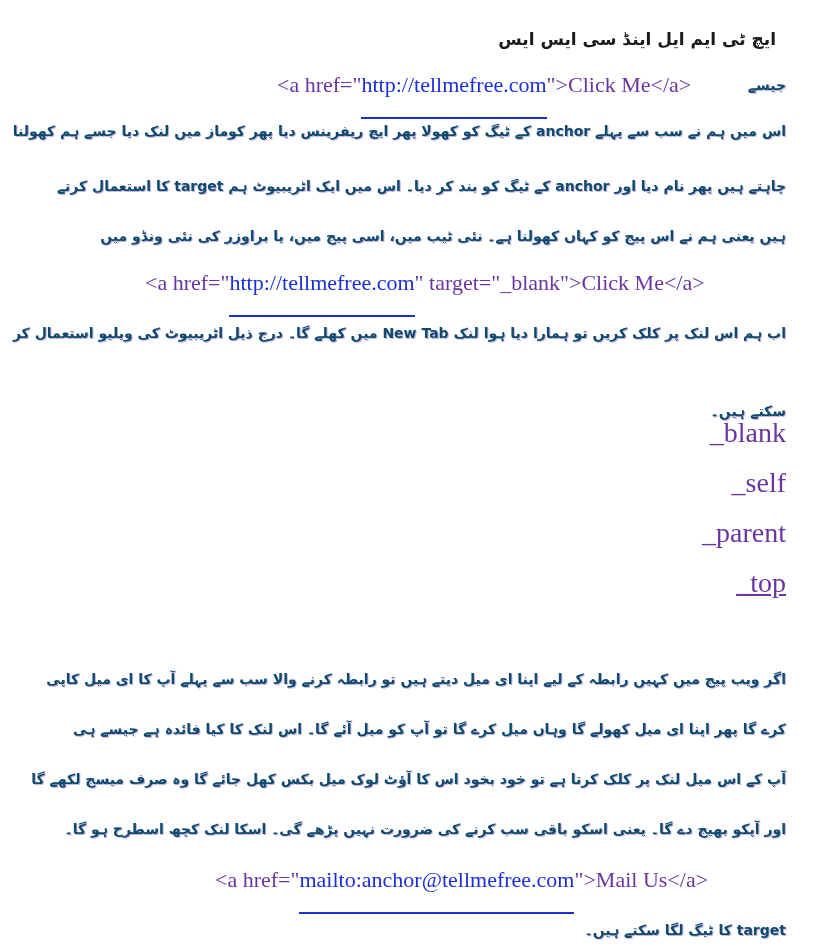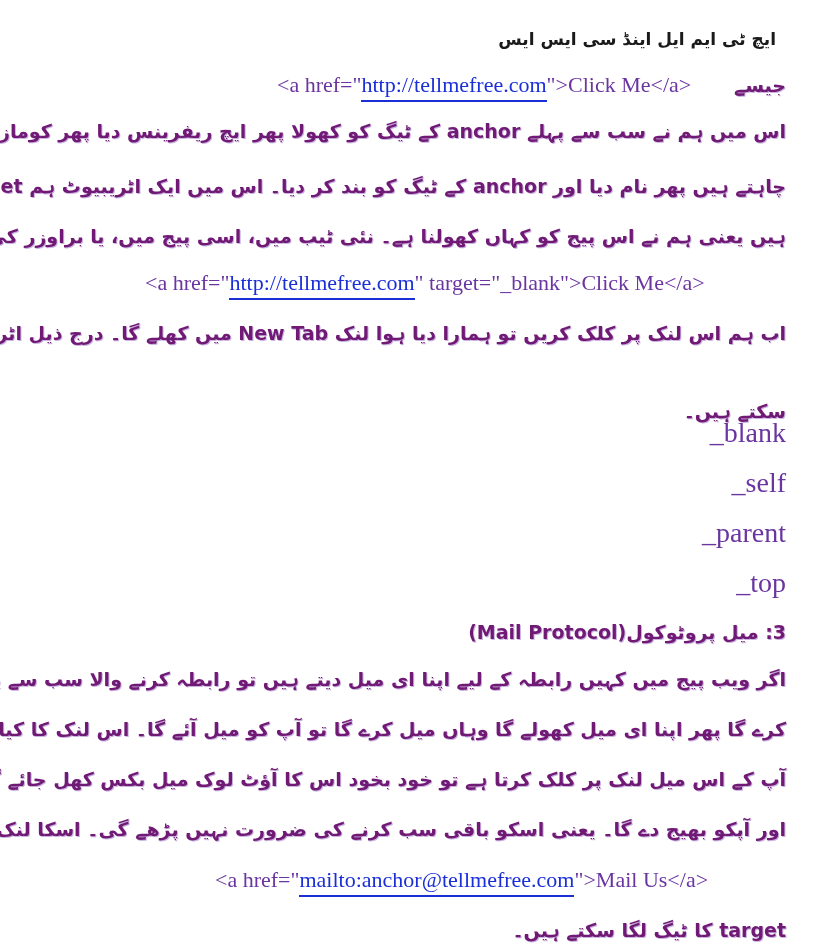--- a/index.html
+++ b/index.html
@@ -6,30 +6,30 @@
     body {
       width: 816px; height: 946px; overflow: hidden; position: relative;
       font-family: "DejaVu Serif", serif;
       color: #6a35a0;
     }
     .page { position: absolute; left: 12px; top: 0; width: 816px; height: 946px; }
     .line {
       position: absolute; right: 42px; left: 42px;
       direction: rtl; text-align: right; white-space: nowrap;
       font-family: "DejaVu Sans", sans-serif; font-weight: bold;
-      color: #701a75; font-size: 19px; line-height: 30px;
+      color: #0c4a6e; font-size: 14px; line-height: 30px;
       text-shadow: 1px 1px 0 #c9b3e0;
     }
     .title { top: 24px; font-size: 17px; color: #1a1a1a; text-shadow: none; right: 52px; }
     .code {
       position: absolute; direction: ltr; white-space: nowrap;
       font-family: "Liberation Serif", serif; font-weight: normal;
       font-size: 22px; line-height: 30px; color: #6a35a0;
     }
-    .code a { color: #1a2fd8; text-decoration: none; border-bottom: 2px solid #1a2fd8; padding-bottom: 3px; }
+    .code a { color: #1a2fd8; text-decoration: none; border-bottom: 2px solid #1a2fd8; padding-bottom: 20px; }
     .target-val {
       position: absolute; right: 42px; font-family: "Liberation Serif", serif;
       font-size: 28px; line-height: 30px; color: #6a35a0; direction: ltr;
     }
     .just { text-align: justify; text-align-last: right; }
   </style>
 </head>
 <body>
 
 <div class="page">
@@ -50,23 +50,22 @@
   <div class="code" style="top:268px; left:133px;">
     <span>&lt;a href="</span><a>http://tellmefree.com</a><span>" target="_blank"&gt;Click Me&lt;/a&gt;</span>
   </div>
 
   <div class="line just" style="top:318px;">اب ہم اس لنک پر کلک کریں تو ہمارا دیا ہوا لنک New Tab میں کھلے گا۔ درج ذیل اٹریبیوٹ کی ویلیو استعمال کر</div>
   <div class="line" style="top:367px;margin-top:29px;">سکتے ہیں۔</div>
 
   <div class="target-val" style="top:418px;">_blank</div>
   <div class="target-val" style="top:468px;">_self</div>
   <div class="target-val" style="top:518px;font-family:Liberation Serif, serif;">_parent</div>
-  <div class="target-val" style="top:568px;">_top</div>
+  <div class="target-val" style="top:568px;text-decoration:underline;">_top</div>
 
-  <div class="line" style="top:617px;">3: میل پروٹوکول(Mail Protocol)</div>
 
   <div class="line just" style="top:664px;">اگر ویب پیج میں کہیں رابطہ کے لیے اپنا ای میل دیتے ہیں تو رابطہ کرنے والا سب سے پہلے آپ کا ای میل کاپی</div>
   <div class="line just" style="top:714px;">کرے گا پھر اپنا ای میل کھولے گا وہاں میل کرے گا تو آپ کو میل آئے گا۔ اس لنک کا کیا فائدہ ہے جیسے ہی</div>
   <div class="line just" style="top:764px;">آپ کے اس میل لنک پر کلک کرتا ہے تو خود بخود اس کا آؤٹ لوک میل بکس کھل جائے گا وہ صرف میسج لکھے گا</div>
   <div class="line" style="top:814px;">اور آپکو بھیج دے گا۔ یعنی اسکو باقی سب کرنے کی ضرورت نہیں پڑھے گی۔ اسکا لنک کچھ اسطرح ہو گا۔</div>
 
   <div class="code" style="top:865px; left:203px;">
     <span>&lt;a href="</span><a>mailto:anchor@tellmefree.com</a><span>"&gt;Mail Us&lt;/a&gt;</span>
   </div>
 

